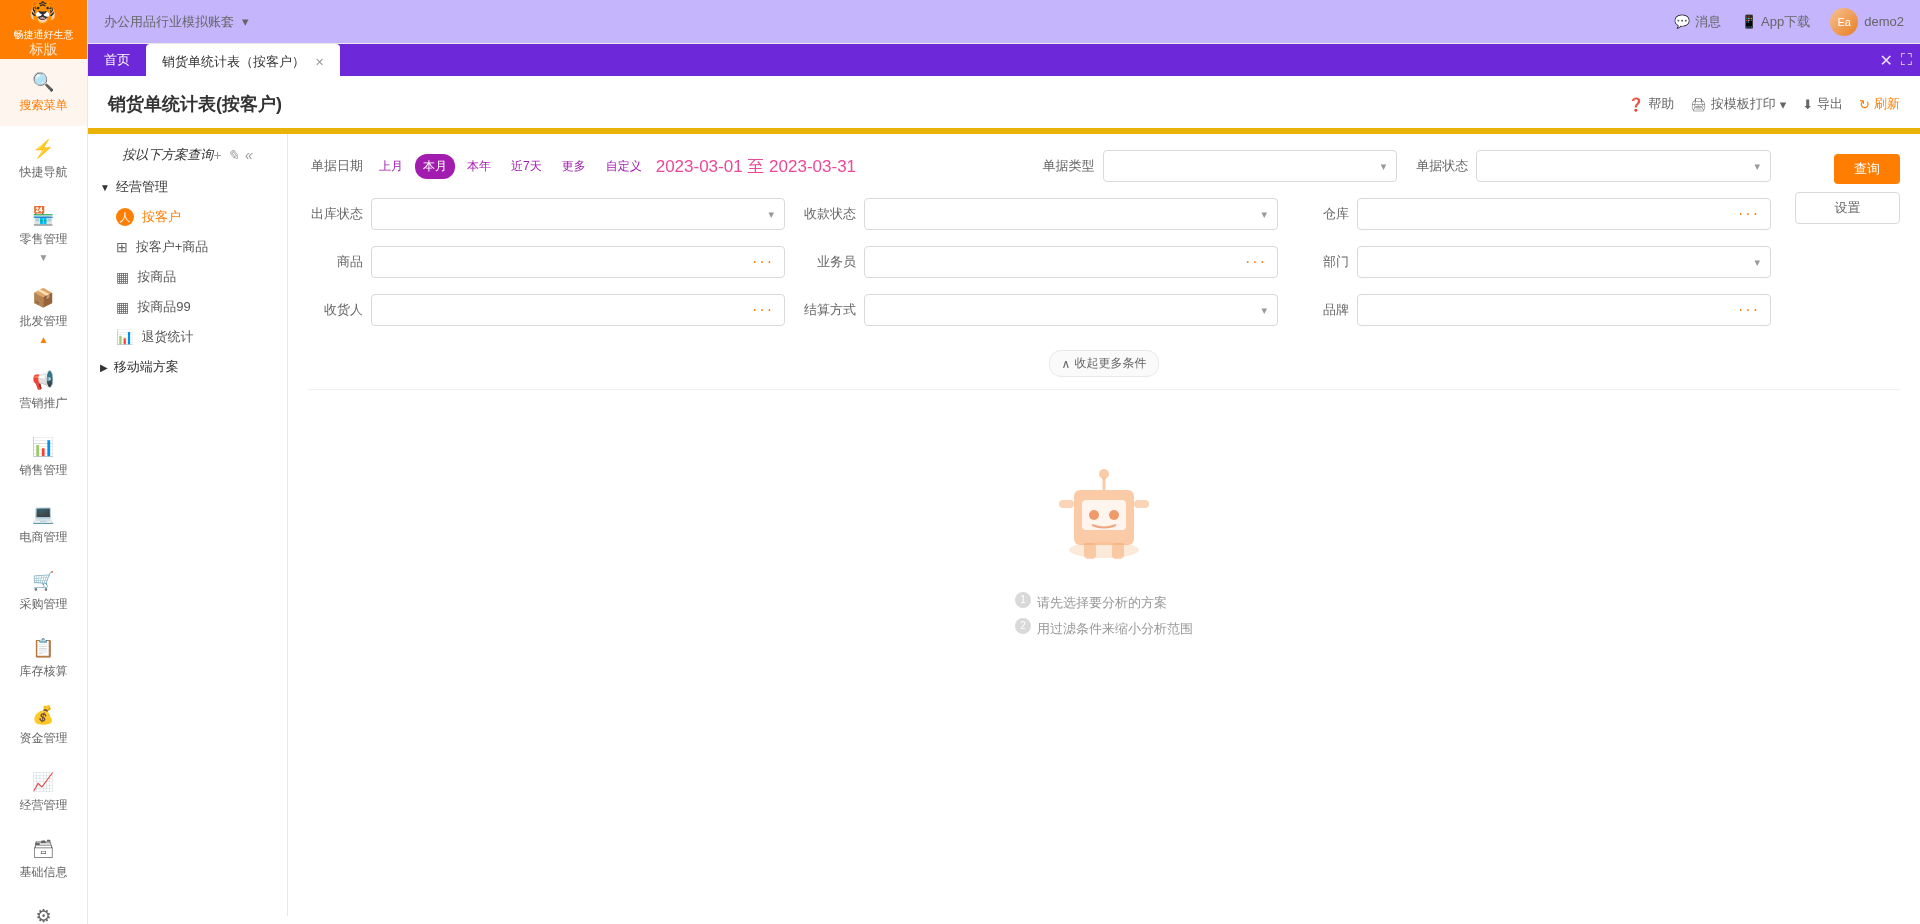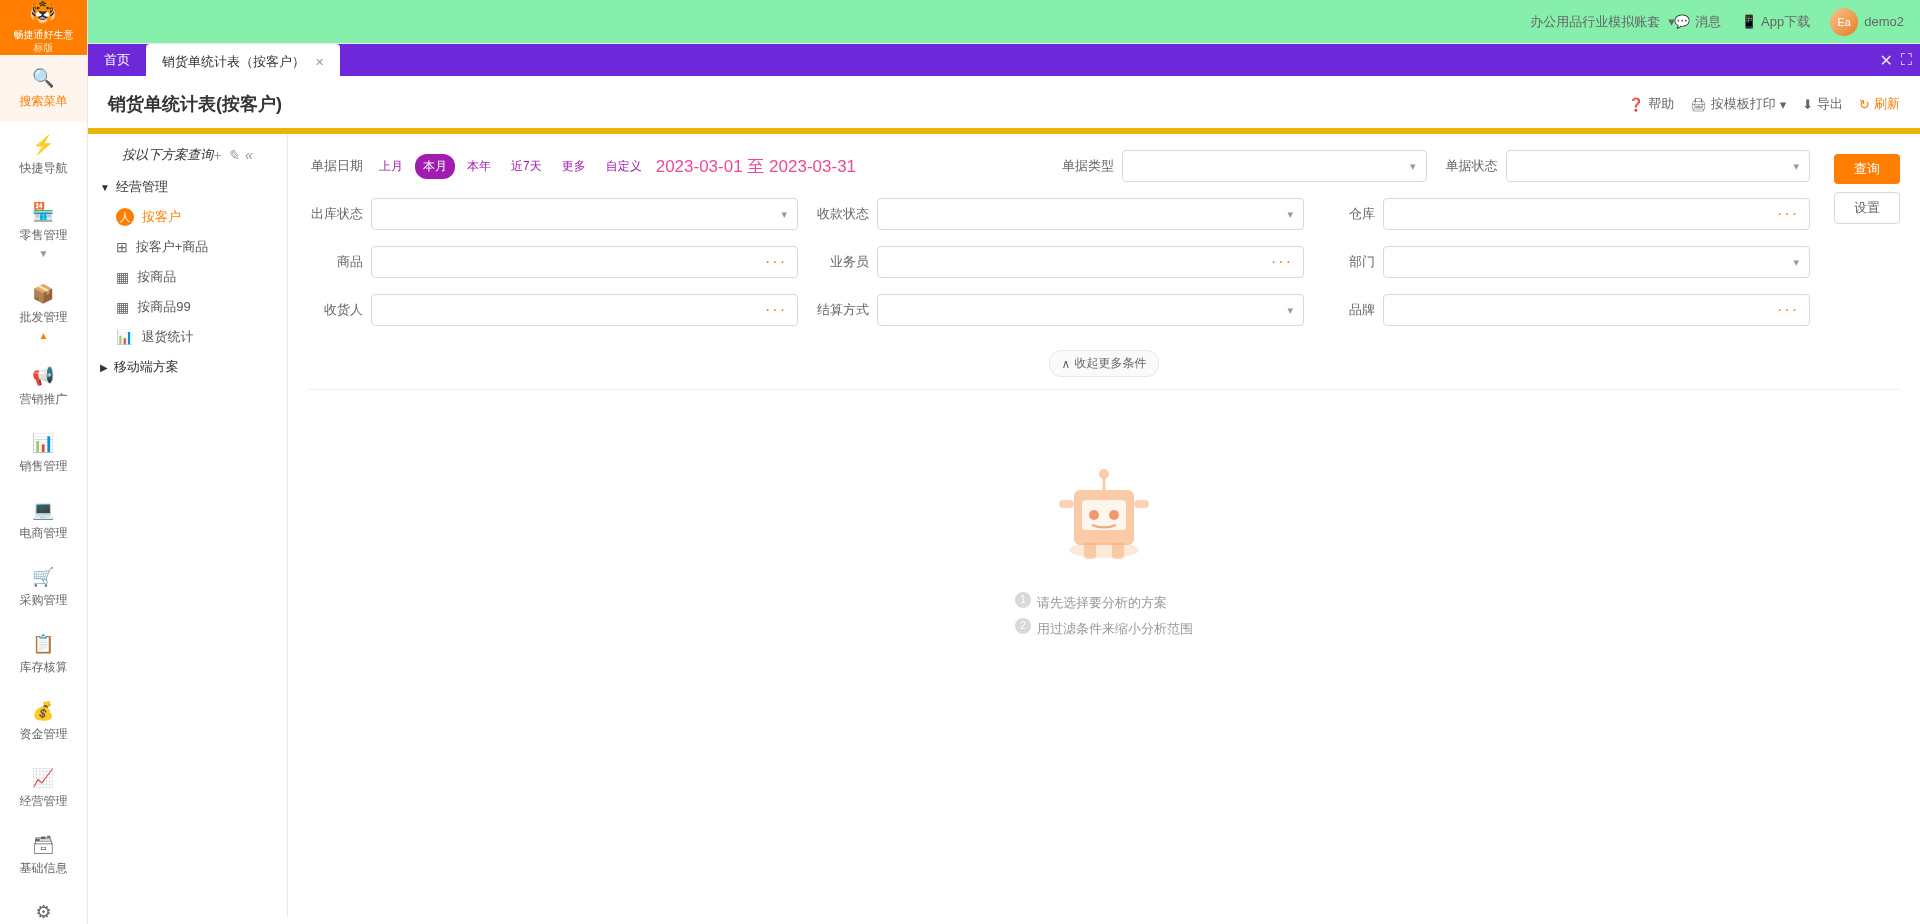--- a/index.html
+++ b/index.html
@@ -10,21 +10,21 @@
     .sidebar-logo { width: 88px; height: 60px; background: #ff7d00; display: flex; flex-direction: column; align-items: center; justify-content: center; color: #fff; font-size: 11px; cursor: pointer; }
     .sidebar-logo .logo-icon { font-size: 22px; margin-bottom: 2px; }
     .sidebar-item { width: 88px; padding: 12px 5px; display: flex; flex-direction: column; align-items: center; cursor: pointer; color: #666; font-size: 12px; gap: 4px; }
     .sidebar-item .icon { font-size: 18px; }
     .sidebar-search { background: #fff5ef; color: #ff7d00; }
 
     
     .main { flex: 1; display: flex; flex-direction: column; height: 924px; }
 
     
-    .top-header { height: 44px; background: #86efac; display: flex; align-items: center; justify-content: flex-end; padding: 0 16px; border-bottom: 1px solid #e8e8e8; }
+    .top-header { height: 44px; background: #c4b5fd; display: flex; align-items: center; justify-content: space-between; padding: 0 16px; border-bottom: 1px solid #e8e8e8; }
     .top-header-left { display: flex; align-items: center; gap: 8px; color: #666; font-size: 13px; }
     .top-header-right { display: flex; align-items: center; gap: 20px; color: #666; font-size: 13px; }
     .top-header-right .header-btn { display: flex; align-items: center; gap: 4px; cursor: pointer; }
     .user-avatar { width: 28px; height: 28px; border-radius: 50%; background: linear-gradient(135deg, #f8c291, #e67e22); display: flex; align-items: center; justify-content: center; color: #fff; font-size: 11px; }
 
     
     .tab-bar { height: 32px; background: #6d28d9; display: flex; align-items: center; padding: 0 0 0 0; }
     .tab-item { height: 40px; padding: 0 16px; display: flex; align-items: center; cursor: pointer; color: rgba(255,255,255,0.85); font-size: 13px; gap: 6px; }
     .tab-item.home { color: #fff; }
     .tab-item.active { background: #fff; color: #333; border-radius: 4px 4px 0 0; margin-top: 4px; height: 36px; }
@@ -74,21 +74,21 @@
 
     
     .date-filter { display: flex; align-items: center; gap: 6px; flex: 1; }
     .date-tabs { display: flex; gap: 4px; }
     .date-tab { padding: 4px 8px; border-radius: 4px; cursor: pointer; font-size: 12px; color: #a21caf; }
     .date-tab.active { background: #a21caf; color: #fff; border-radius: 12px; }
     .date-range { font-size: 17px; color: #ec4899; text-align: right; }
 
     
     .query-buttons { display: flex; flex-direction: column; gap: 8px; margin-left: 8px; }
-    .btn-query { background: #ff7d00; color: #fff; border: none; border-radius: 4px; padding: 6px 20px; cursor: pointer; font-size: 13px; }
+    .btn-query { background: #ff7d00; color: #fff; border: none; border-radius: 4px; padding: 6px 20px; cursor: pointer; font-size: 13px; margin-left: 39px; }
     .btn-settings { background: #fff; color: #666; border: 1px solid #d9d9d9; border-radius: 4px; padding: 6px 16px; cursor: pointer; font-size: 13px; }
 
     
     .collapse-row { display: flex; justify-content: center; margin: 8px 0; }
     .collapse-btn { display: flex; align-items: center; gap: 4px; color: #666; font-size: 12px; cursor: pointer; padding: 4px 12px; border: 1px solid #e8e8e8; border-radius: 12px; background: #fafafa; }
 
     
     .empty-state { display: flex; flex-direction: column; align-items: center; justify-content: center; padding: 60px 20px; }
     .empty-icon { width: 120px; height: 120px; position: relative; }
     .empty-icon svg { width: 120px; height: 120px; }
@@ -100,21 +100,21 @@
     .filter-row-wrapper { display: flex; align-items: flex-start; gap: 16px; }
     .filter-rows-area { flex: 1; }
   </style>
 </head>
 <body>
 
 <div class="sidebar">
   <div class="sidebar-logo">
     <div class="logo-icon">🐯</div>
     <div style="font-size:10px;text-align:center;line-height:1.3;">畅捷通好生意</div>
-    <div style="font-size:10px;opacity:0.8;">标版</div>
+    <div style="font-size:14px;opacity:0.8;">标版</div>
   </div>
 
   <div class="sidebar-item sidebar-search">
     <div class="icon">🔍</div>
     <span>搜索菜单</span>
   </div>
   <div class="sidebar-item">
     <div class="icon">⚡</div>
     <span>快捷导航</span>
   </div>

